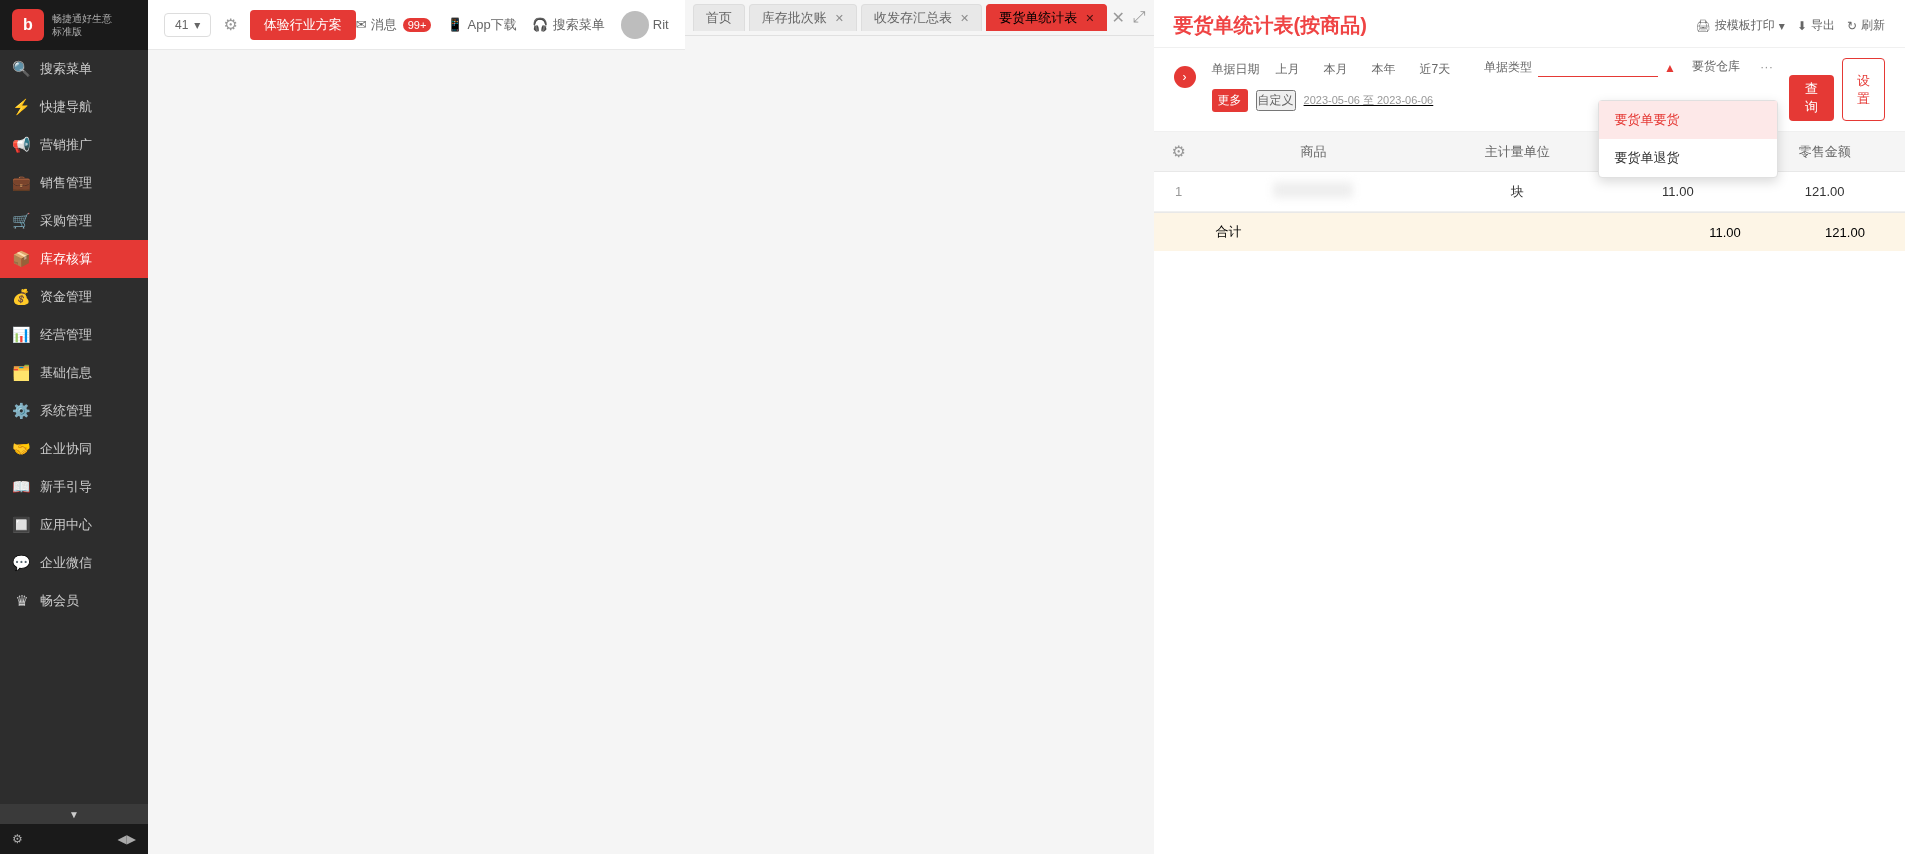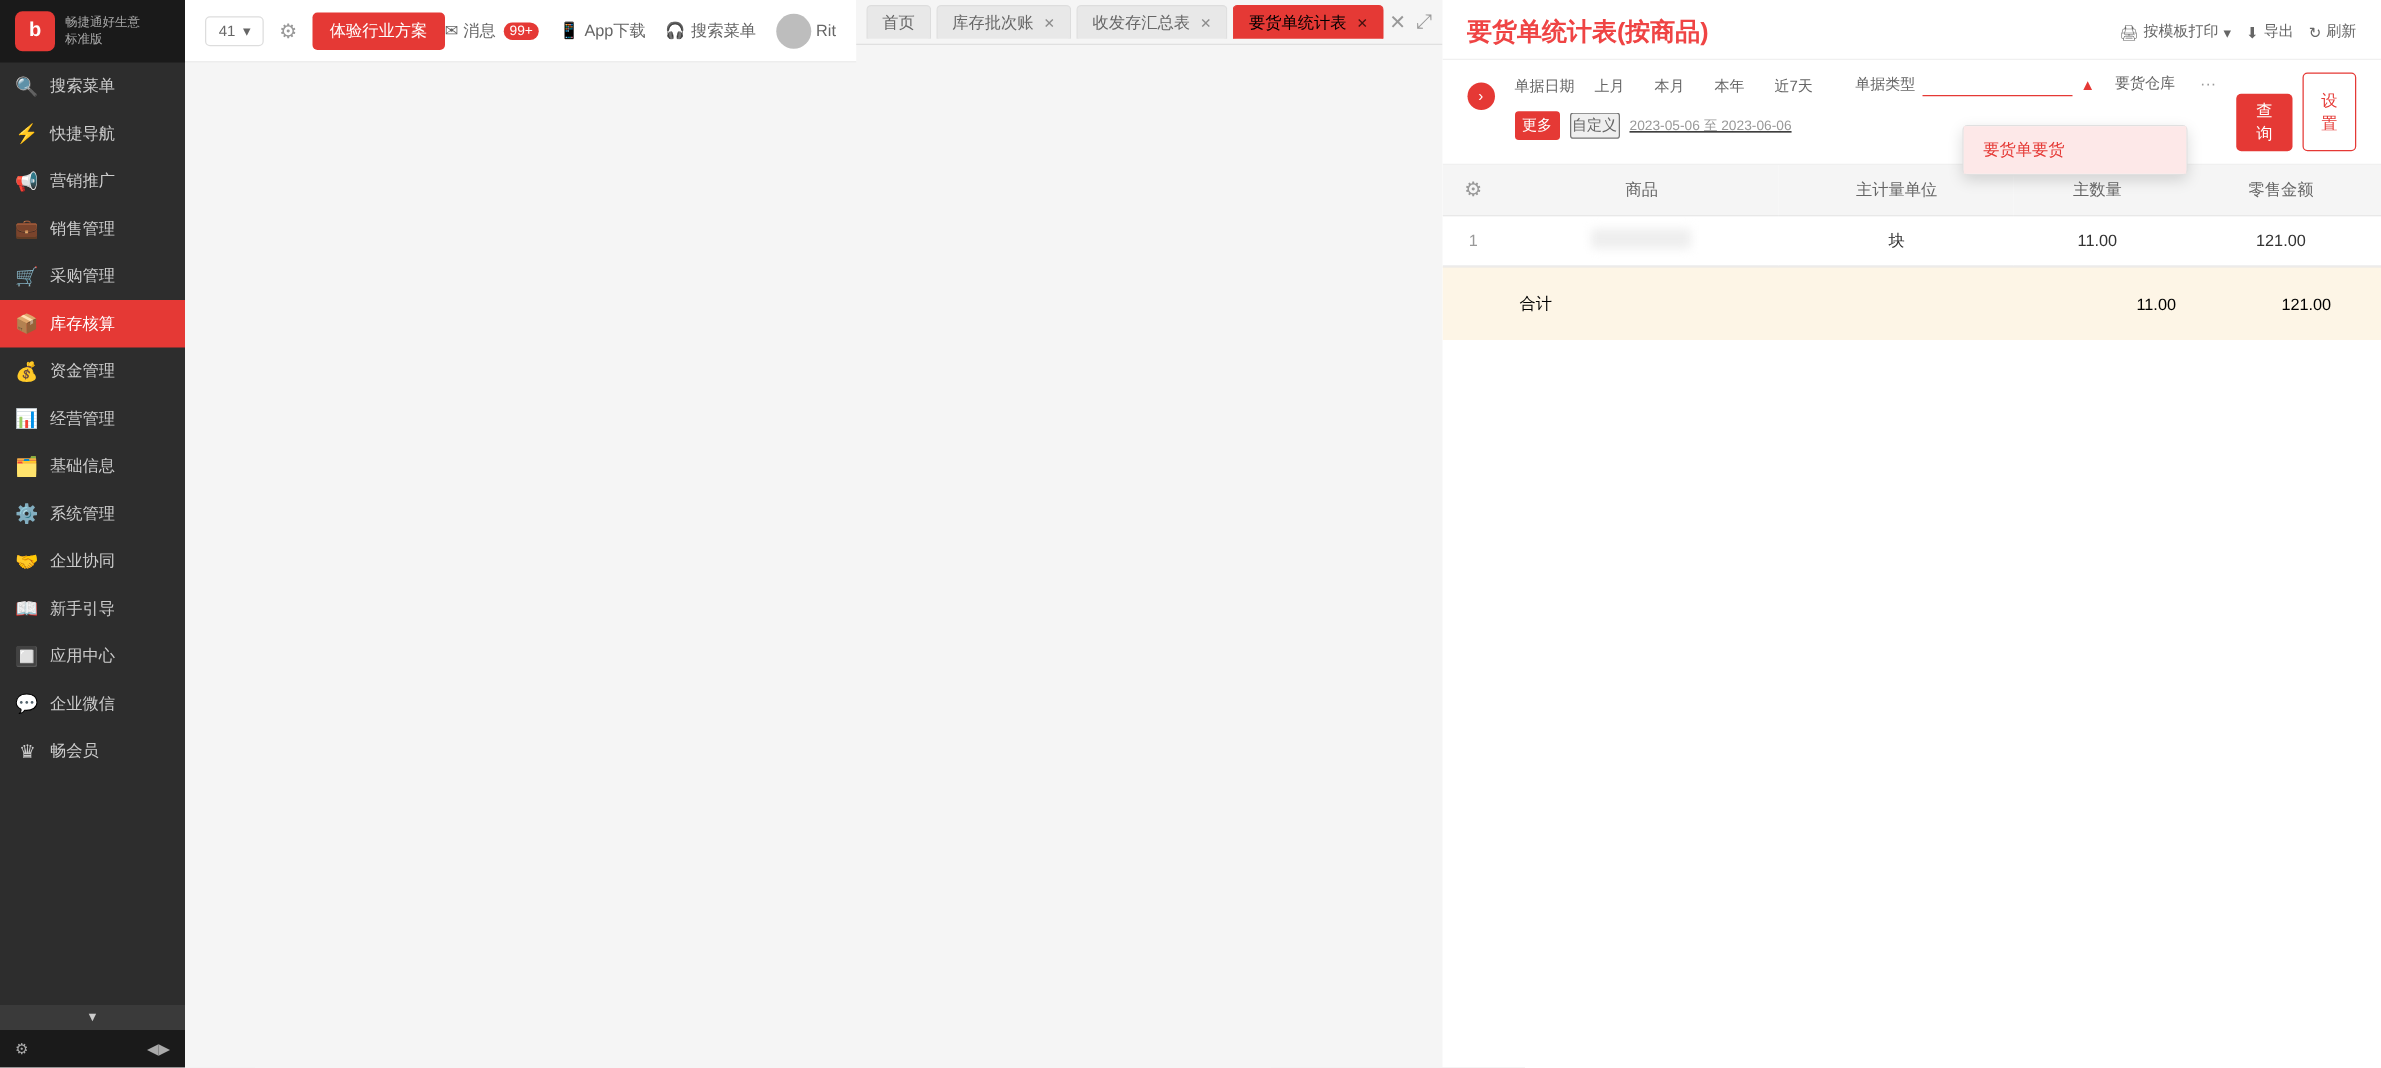--- a/index.html
+++ b/index.html
@@ -172,21 +172,21 @@
       padding: 5px 16px; border-radius: 4px; cursor: pointer; font-size: 13px; margin-top: 17px;
     }
     .btn-setting {
       background: #fff; color: #e53935; border: 1px solid #e53935;
       padding: 5px 14px; border-radius: 4px; cursor: pointer; font-size: 13px;
     }
 
     
     .dropdown-overlay {
       position: absolute;
-      top: 52px; left: 416px;
+      top: 52px; left: 444px;
       background: #fff;
       border: 1px solid #e0e0e0;
       border-radius: 4px;
       box-shadow: 0 4px 12px rgba(0,0,0,0.15);
       z-index: 100;
       width: 180px;
     }
     .dropdown-item {
       padding: 10px 16px;
       cursor: pointer;
@@ -209,21 +209,21 @@
     td {
       padding: 10px 12px; text-align: center;
       border-bottom: 1px solid #f0f0f0; color: #333;
     }
     .td-blurred { filter: blur(4px); background: #eee; border-radius: 3px; height: 16px; display: inline-block; width: 80px; }
 
     
     .table-footer {
       background: #fdf5e6;
       display: flex; align-items: center;
-      padding: 20px 0;
+      padding: 10px 0;
       border-top: 1px solid #e8e8e8;
       font-size: 13px;
       position: sticky; bottom: 0;
     }
     .footer-cell { padding: 0 12px; text-align: center; }
 
     .settings-icon { color: #999; cursor: pointer; font-size: 16px; }
     .row-num { color: #999; }
   </style>
 </head>
@@ -412,20 +412,21 @@
         <span class="filter-warehouse-dots">···</span>
       </div>
 
       <div class="filter-actions">
         <button class="btn-query">查询</button>
         <button class="btn-setting">设置</button>
       </div>
 
       <div class="dropdown-overlay">
         <div class="dropdown-item selected">要货单要货</div>
+        <div class="dropdown-item">要货单退货</div>
       </div>
     </div>
 
     <div class="table-container">
       <table>
         <thead>
           <tr>
             <th>
               <span class="settings-icon">⚙</span>
             </th>

